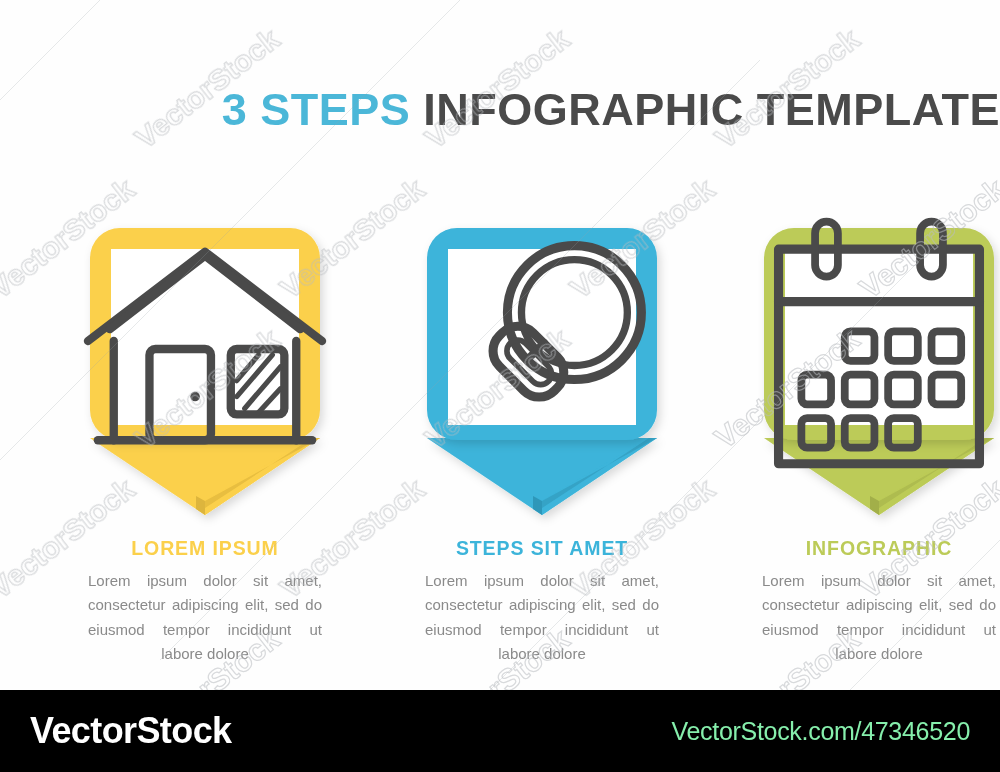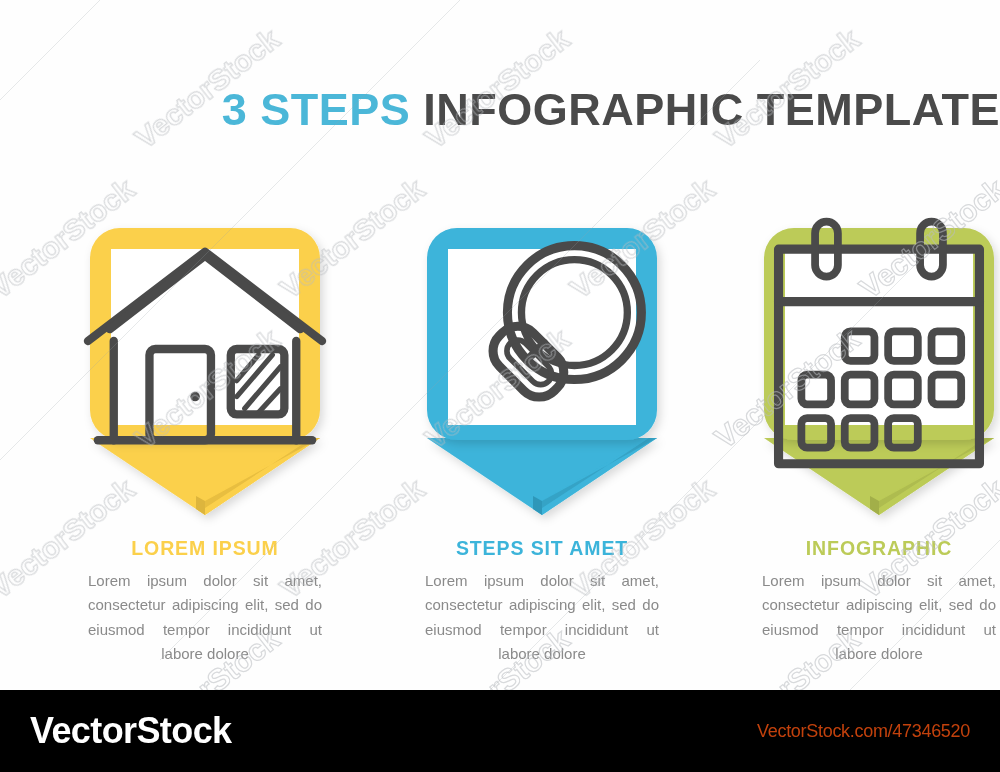--- a/index.html
+++ b/index.html
@@ -113,22 +113,22 @@
     justify-content: space-between;
     padding: 0 30px;
   }
   .footer-brand {
     color: #ffffff;
     font-size: 36px;
     font-weight: bold;
     letter-spacing: -0.6px;
   }
   .footer-url {
-    color: #c2410c;
-    font-size: 18px;
+    color: #86efac;
+    font-size: 25px;
     letter-spacing: -0.3px;
   }
 </style>
 </head>
 <body>
 
 <div class="canvas"></div>
 
 <div class="title">
   <span class="accent">3 STEPS</span><span class="rest"> INFOGRAPHIC TEMPLATE</span>

